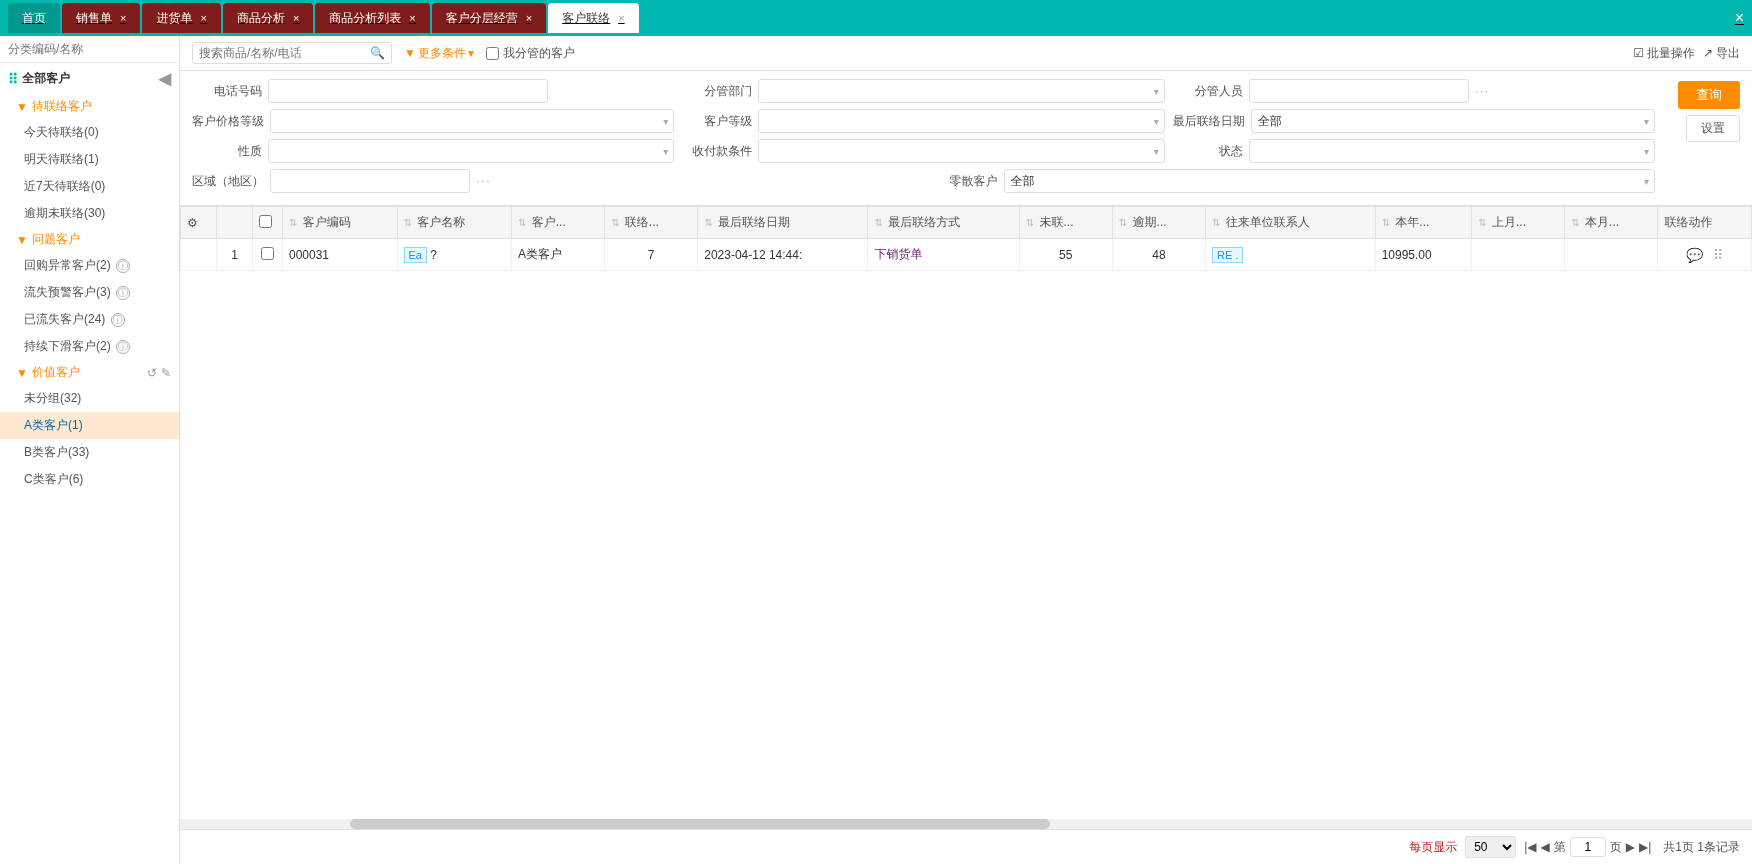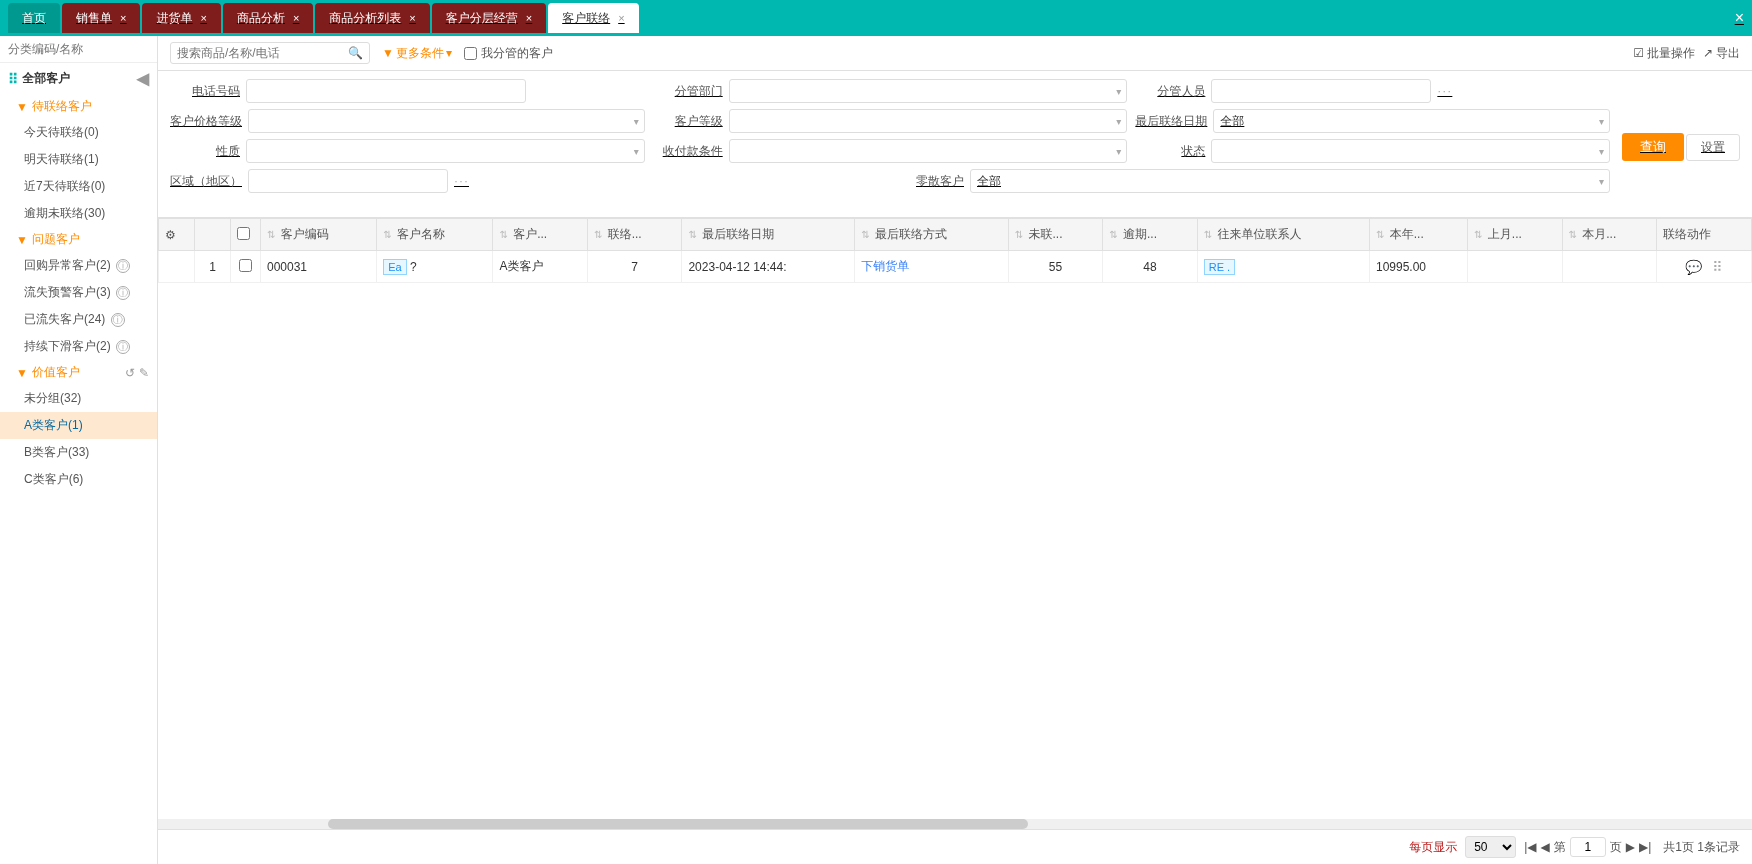--- a/index.html
+++ b/index.html
@@ -35,21 +35,21 @@
     .nav-close-all { color: #fff; margin-left: auto; font-size: 16px; cursor: pointer; }
 
     
     .main-layout {
       display: flex;
       height: calc(864px - 36px);
     }
 
     
     .sidebar {
-      width: 158px;
+      width: 180px;
       background: #fff;
       border-right: 1px solid #e0e0e0;
       display: flex;
       flex-direction: column;
       overflow-y: auto;
     }
     .sidebar-search {
       padding: 6px 8px;
       border-bottom: 1px solid #eee;
       display: flex;
@@ -179,21 +179,21 @@
       background: #fff;
       border-bottom: 1px solid #e0e0e0;
       padding: 8px 12px;
     }
     .filter-row {
       display: flex;
       align-items: center;
       gap: 8px;
       margin-bottom: 6px;
     }
-    .filter-row:last-child { margin-bottom: 16px; }
+    .filter-row:last-child { margin-bottom: 4px; }
     .filter-item {
       display: flex;
       align-items: center;
       flex: 1;
       gap: 6px;
       min-width: 0;
     }
     .filter-label {
       color: #555;
       white-space: nowrap;
@@ -346,21 +346,21 @@
       left: 170px;
       width: 700px;
       height: 10px;
       background: #ccc;
       border-radius: 5px;
     }
 
     
     .query-action-area {
       display: flex;
-      flex-direction: row;
+      flex-direction: column;
       align-items: flex-end;
       gap: 2px;
     }
 
     
     .th-gear { width: 36px; text-align: center; }
     .th-no { width: 36px; text-align: center; }
     .th-checkbox { width: 30px; text-align: center; }
 
     
@@ -370,21 +370,21 @@
     .info-icon { display: inline-block; border: 1px solid #aaa; border-radius: 50%; width: 14px; height: 14px; text-align: center; line-height: 12px; font-size: 10px; color: #aaa; margin-left: 2px; }
 
     
     .name-box { display: inline-block; padding: 1px 4px; font-size: 11px; }
     .name-box-blue { background: #e6f7ff; color: #1890ff; border: 1px solid #91d5ff; }
 
     
     .row-icon { color: #aaa; cursor: pointer; font-size: 14px; }
 
     
-    a { color: #3b82f6; text-decoration: none; cursor: pointer; }
+    a { color: #701a75; text-decoration: none; cursor: pointer; }
 
     
     .filter-icon { color: #ff8c00; }
 
     
     input[type=checkbox] { cursor: pointer; }
   </style>
 </head>
 <body>
 
@@ -517,21 +517,21 @@
           <span>批量操作</span>
         </div>
         <div class="btn-text">
           <span>↗</span>
           <span>导出</span>
         </div>
       </div>
     </div>
 
     <div class="advanced-filters">
-      <div style="display:flex; gap:0; align-items:center;text-decoration:underline;">
+      <div style="display:flex; gap:11px; align-items:flex-start;">
         <div style="flex:1;">
 
           <div class="filter-row">
             <div class="filter-item">
               <span class="filter-label">电话号码</span>
               <input type="text" class="filter-input" style="max-width: 280px;">
             </div>
             <div class="filter-item">
               <span class="filter-label">分管部门</span>
               <div class="select-wrapper">

